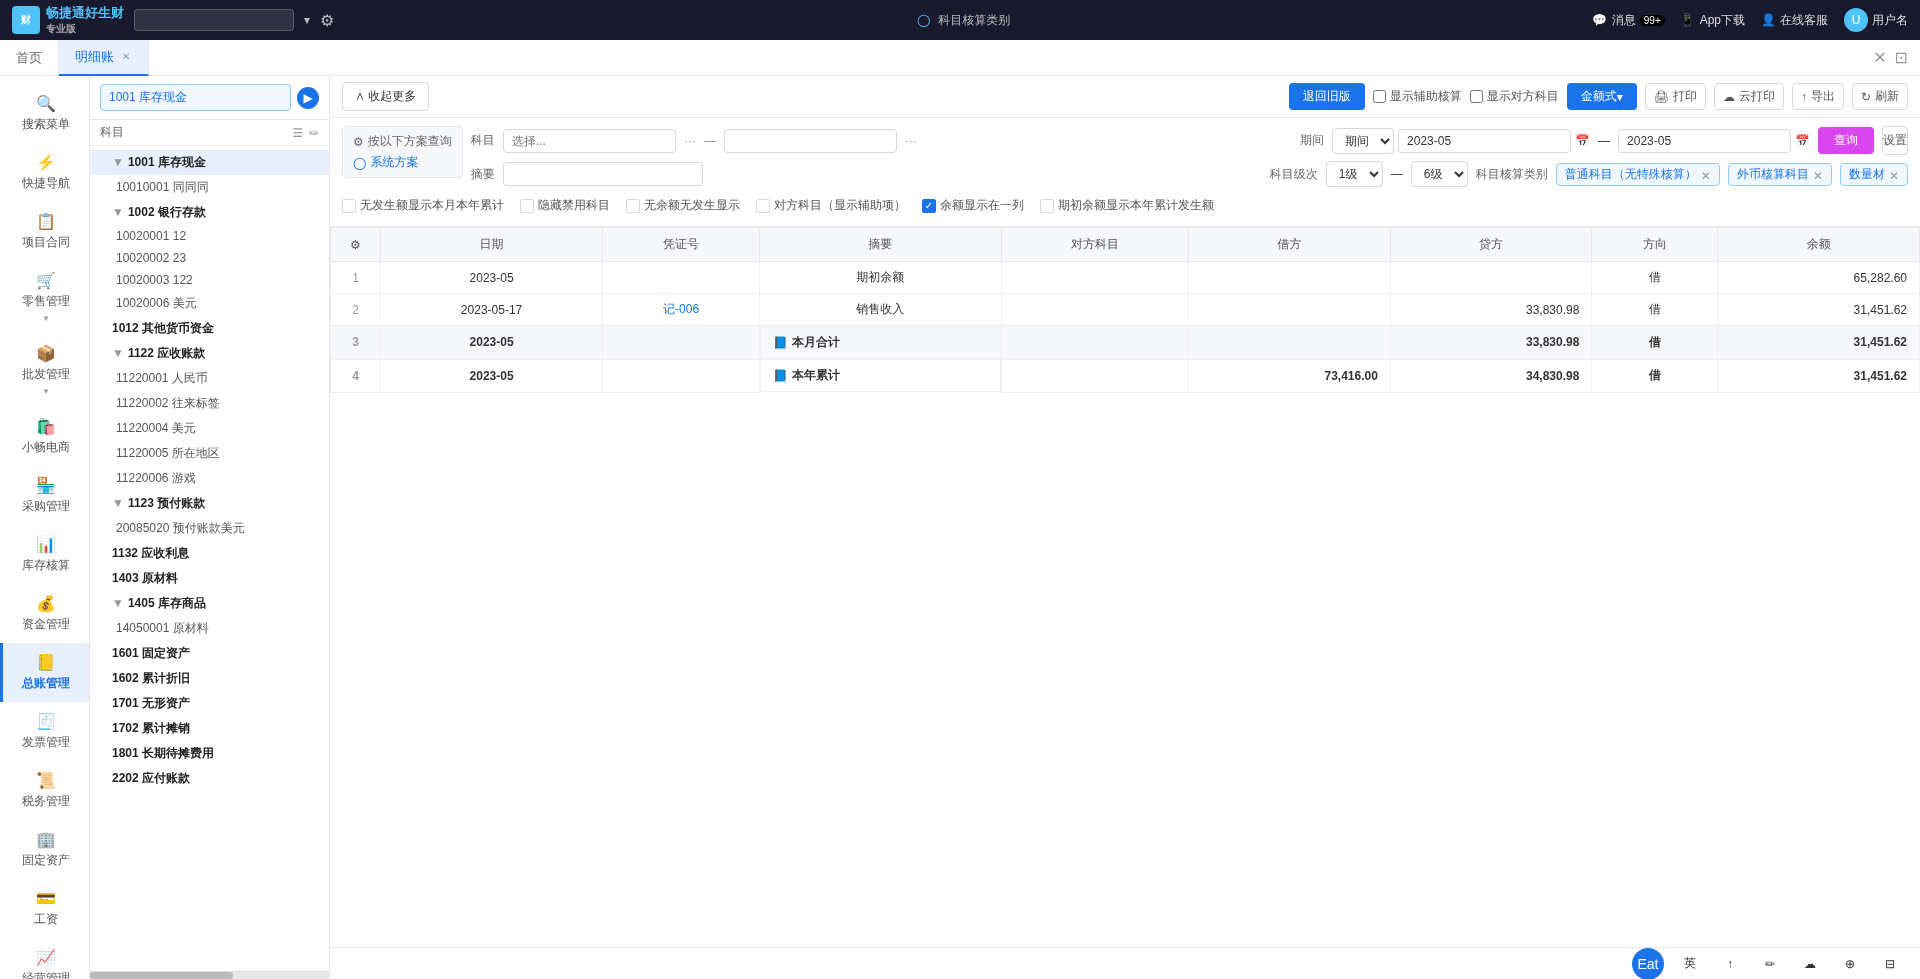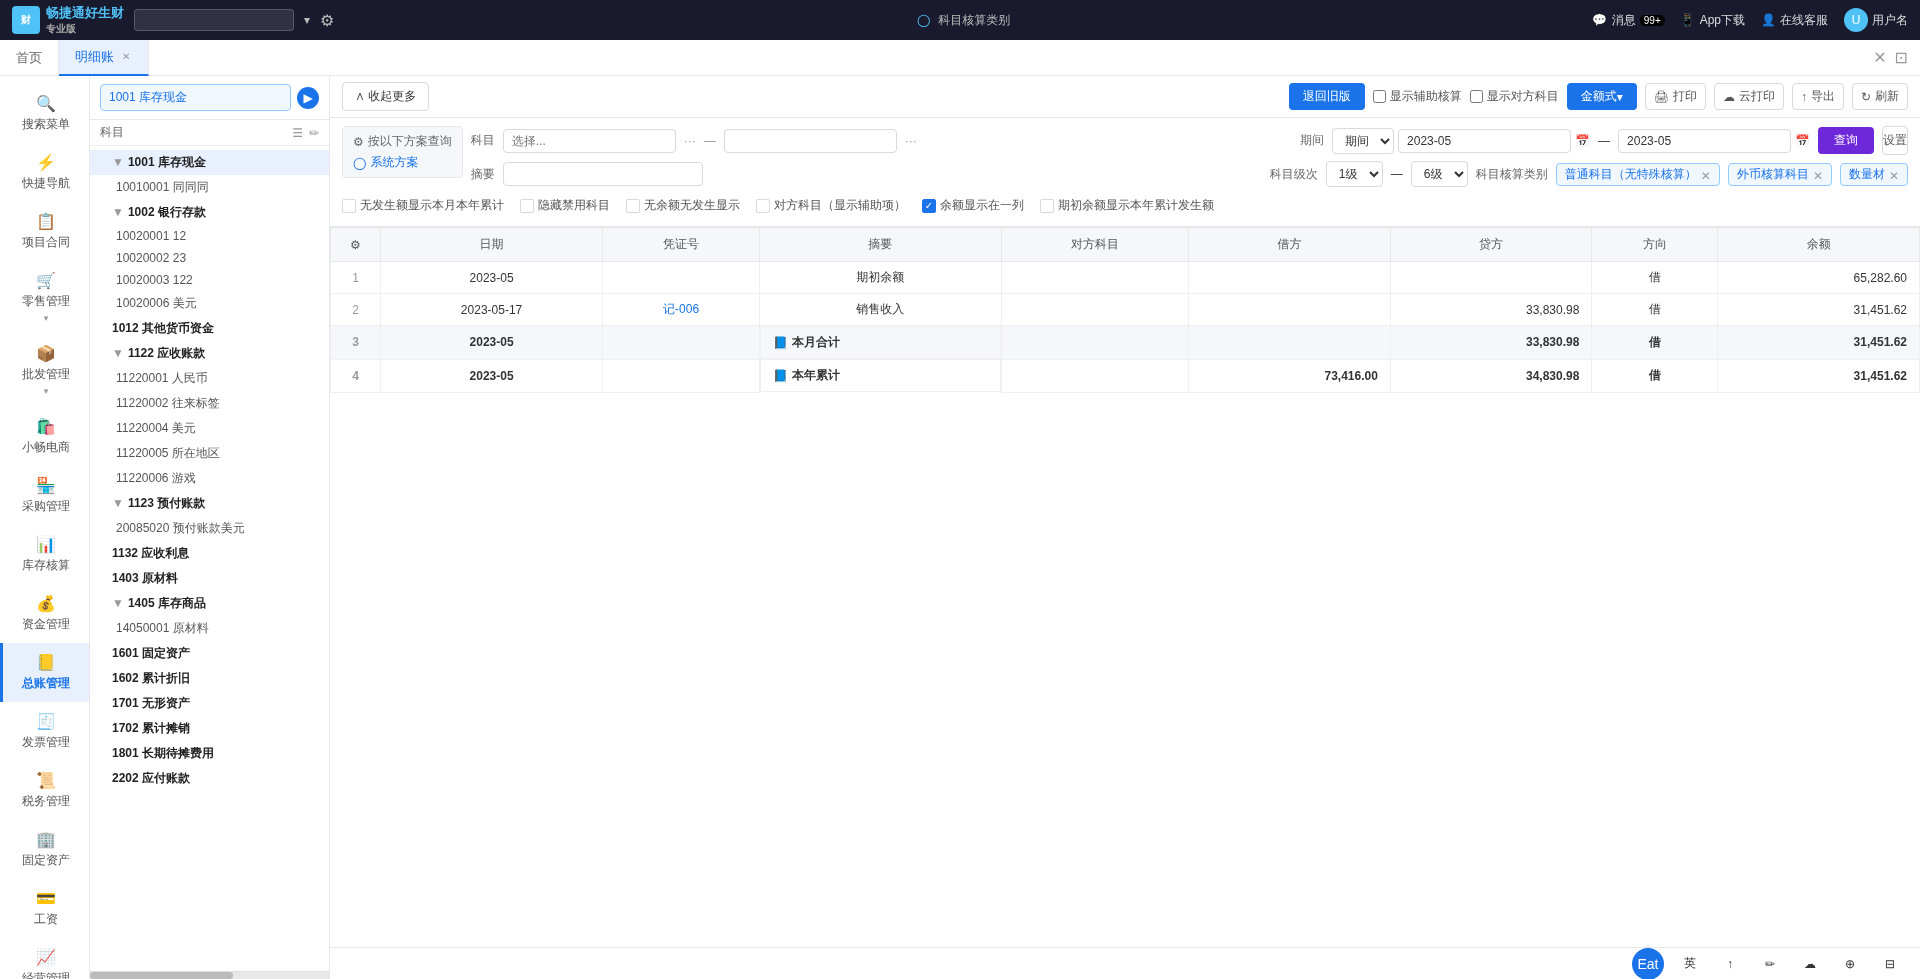--- a/index.html
+++ b/index.html
@@ -225,21 +225,21 @@
       padding: 7px 12px;
       text-align: center;
       color: #333;
     }
     tbody tr.row-summary td { font-weight: bold; background: #f5f7fa; }
     tbody tr.row-total td { font-weight: bold; }
     .row-num { color: #999; }
     .link-text { color: #1a73e8; cursor: pointer; text-decoration: none; }
     .amount-col { text-align: right; }
     .direction-col { text-align: center; }
-    .query-btn { background: #6d28d9; color: #fff; border: none; padding: 5px 16px; border-radius: 4px; cursor: pointer; font-size: 12px; }
+    .query-btn { background: #d946ef; color: #fff; border: none; padding: 5px 16px; border-radius: 4px; cursor: pointer; font-size: 12px; }
     .settings-btn { background: #fff; color: #555; border: 1px solid #d9d9d9; padding: 5px 0; border-radius: 4px; cursor: pointer; font-size: 12px; }
 
     
     .bottom-bar {
       height: 32px;
       background: #fff;
       border-top: 1px solid #e8e8e8;
       display: flex;
       align-items: center;
       justify-content: flex-end;

